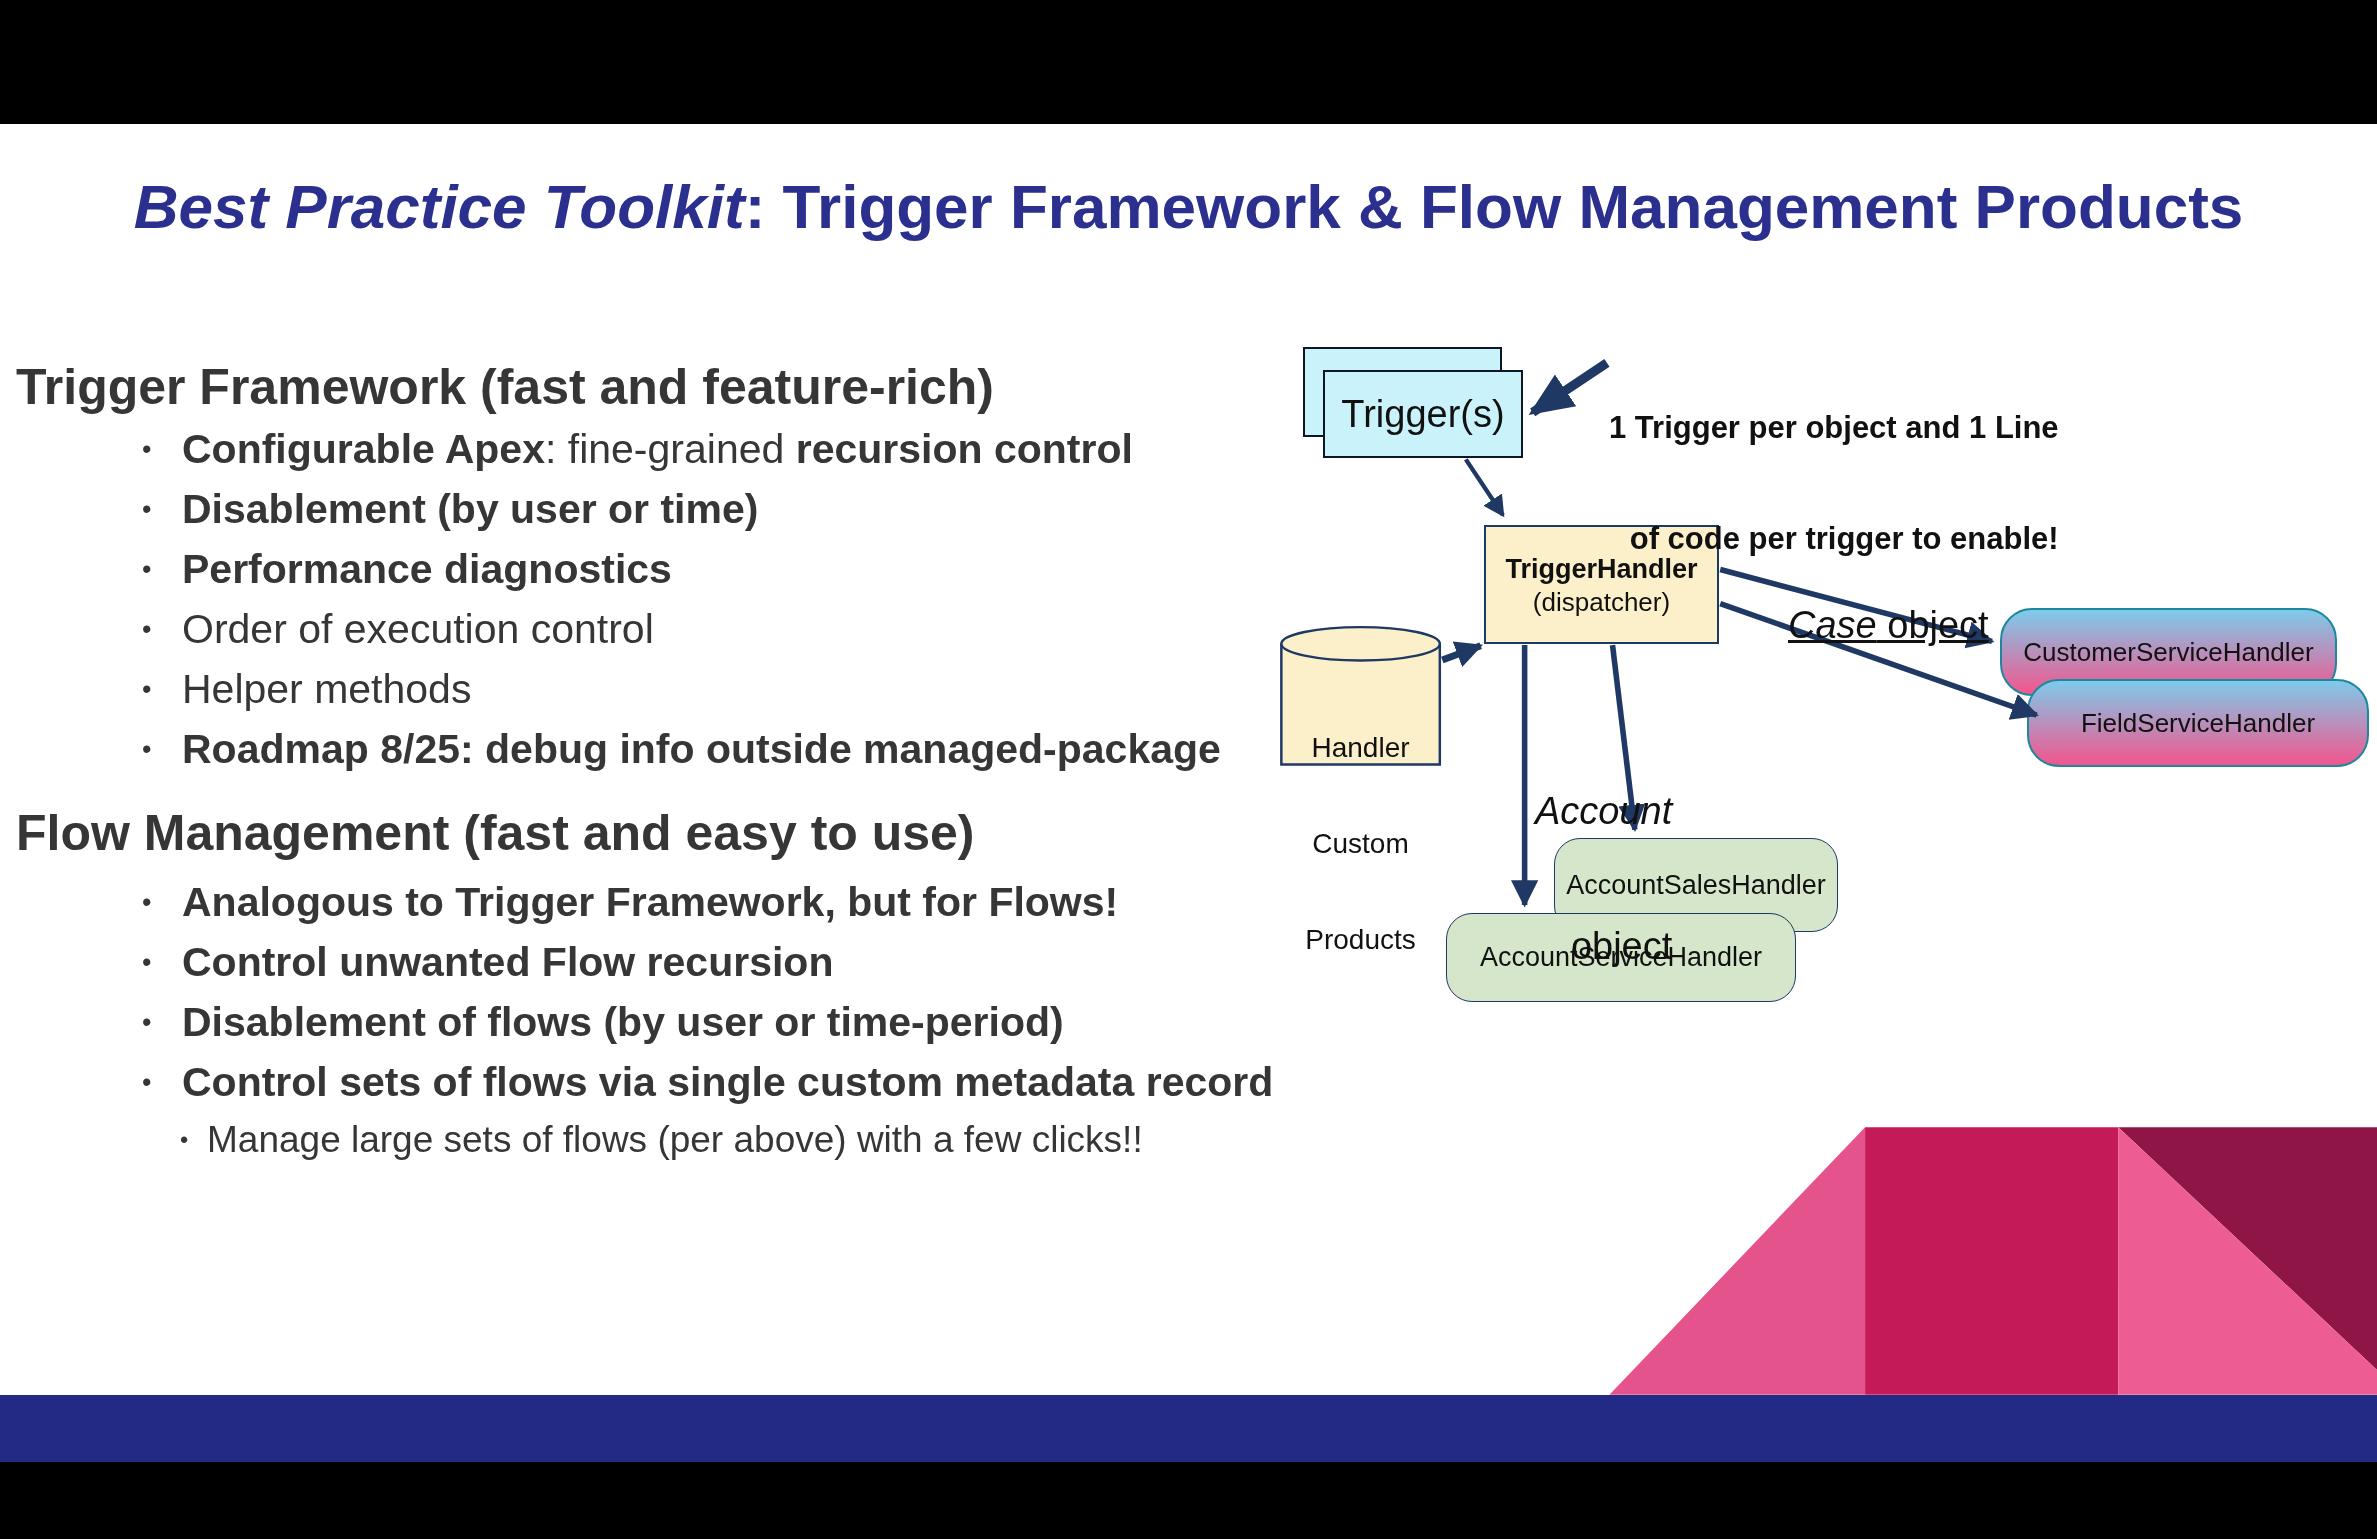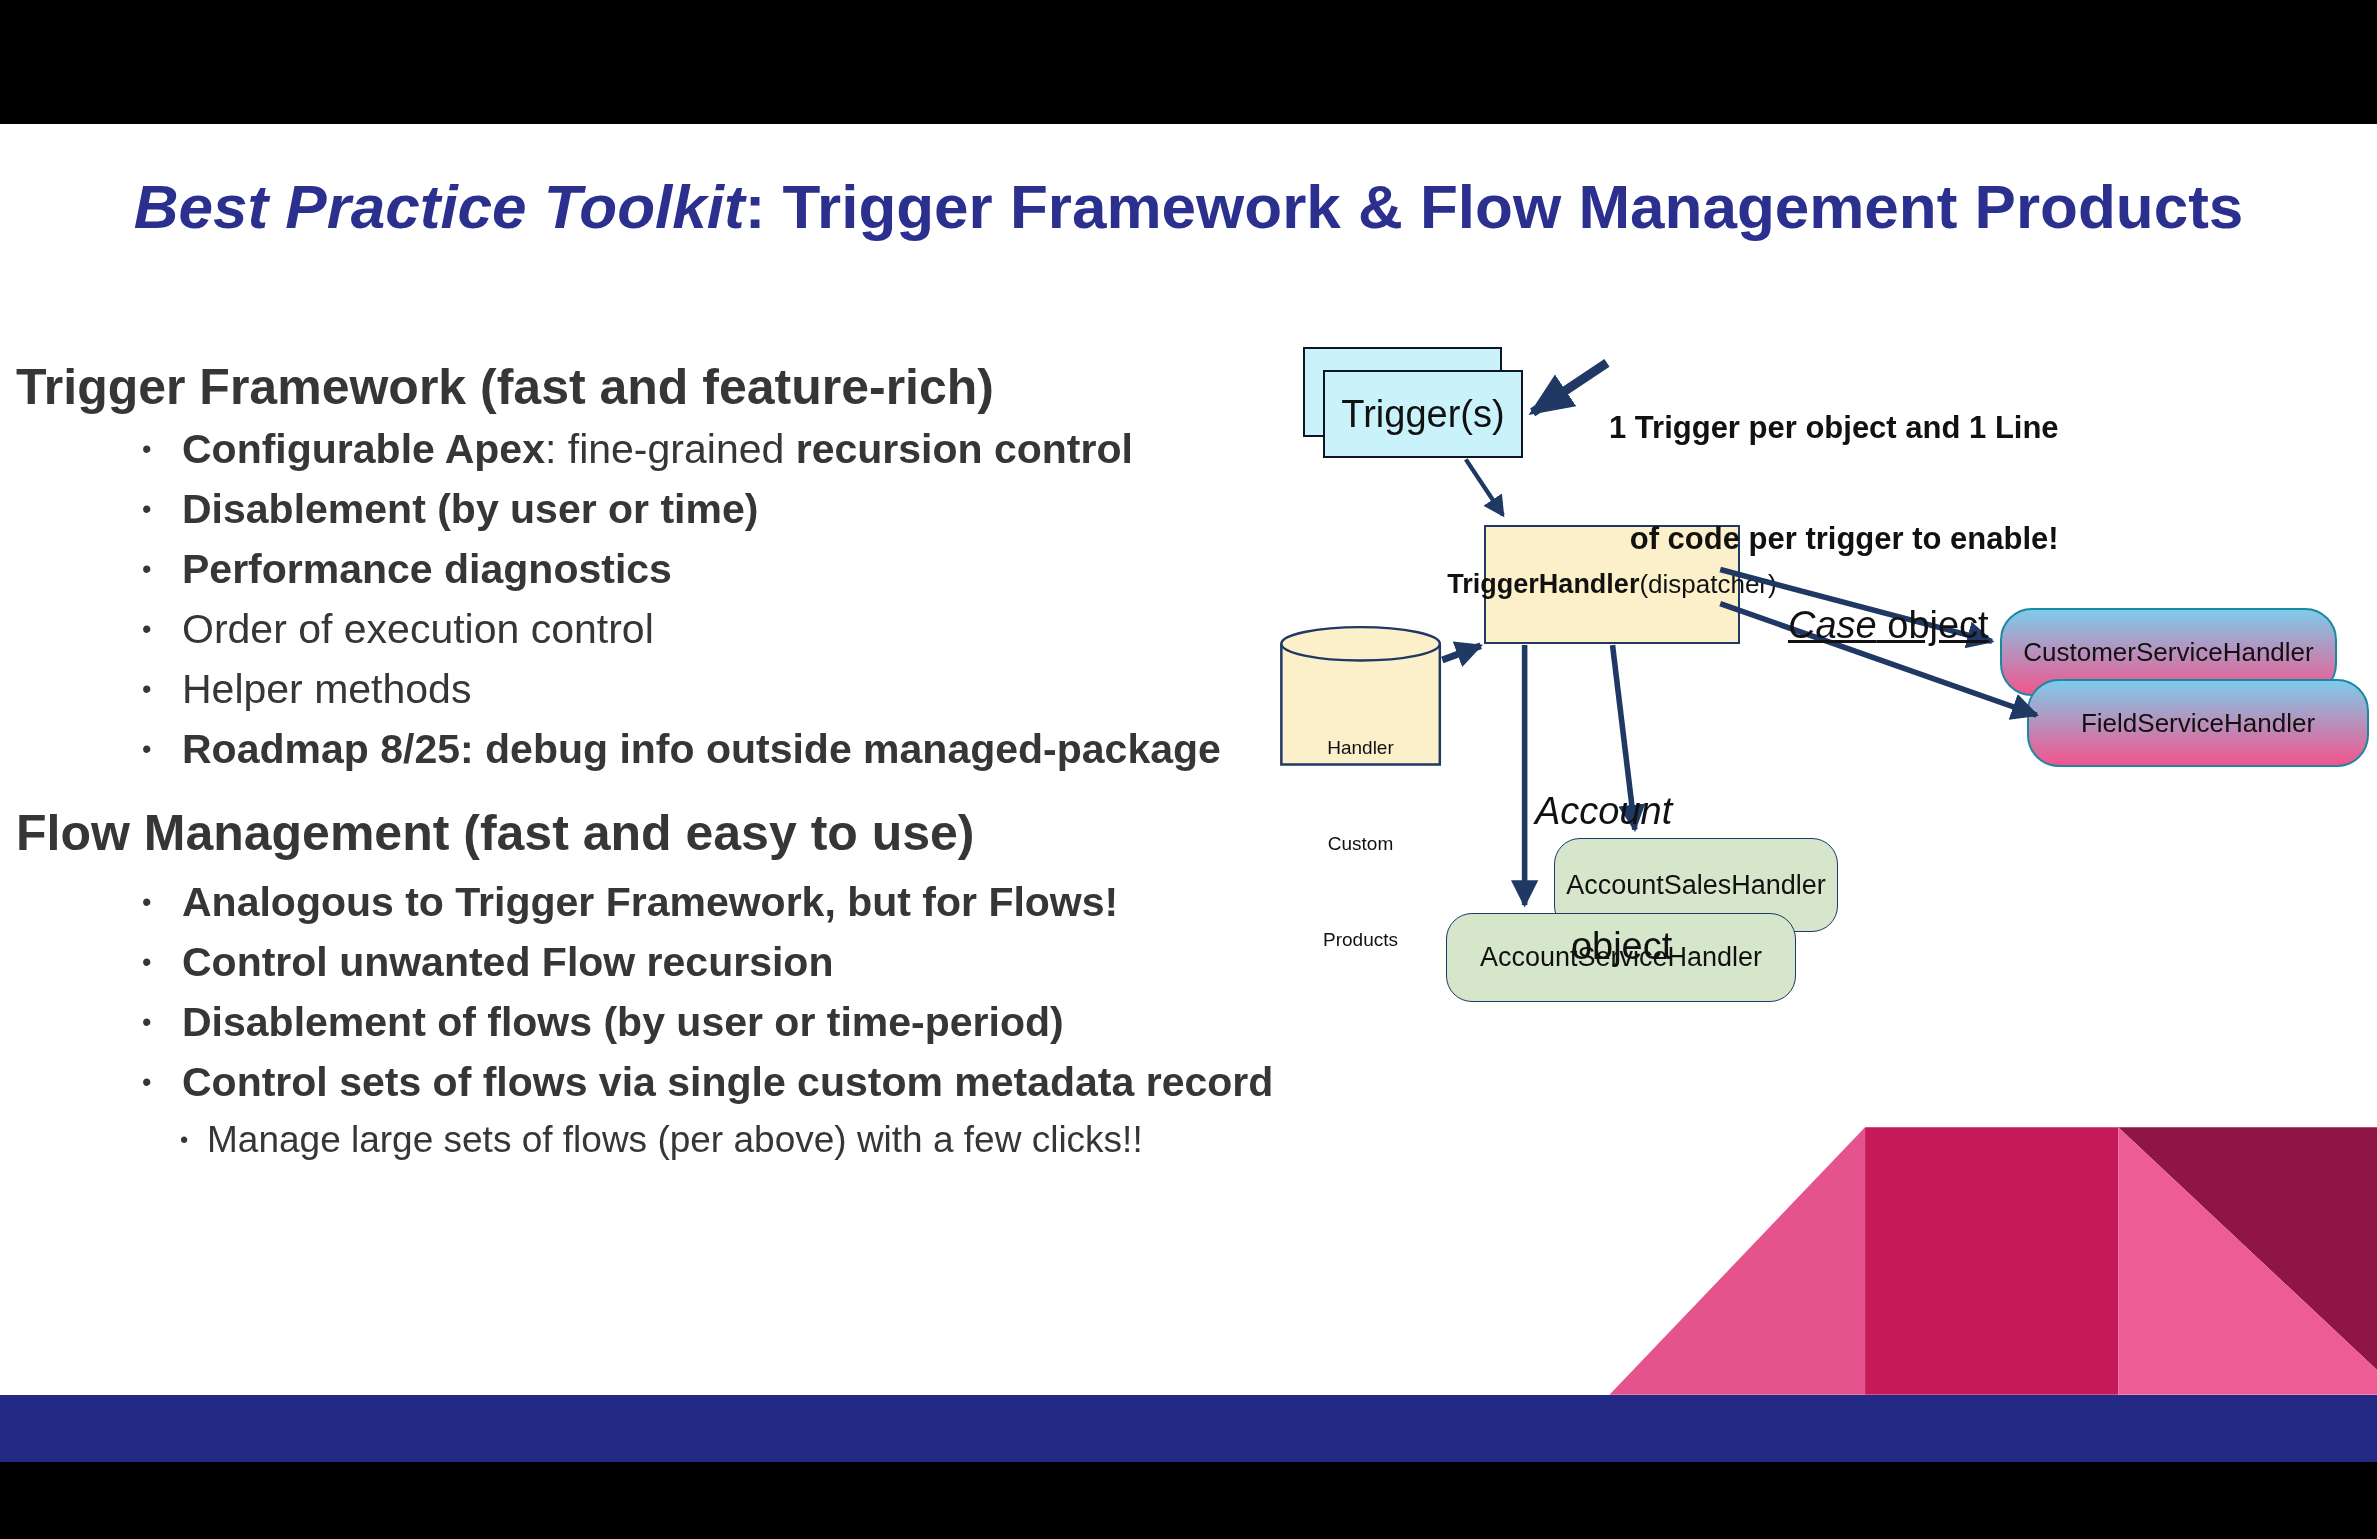--- a/index.html
+++ b/index.html
@@ -23,35 +23,35 @@
   ul.blist li .dot{width:40px;font-size:27px;flex:0 0 auto;}
   ul.blist li.lvl2{margin-left:38px;font-size:37px;height:56px;}
   ul.blist li.lvl2 .dot{width:27px;font-size:23.5px;}
   .b{font-weight:bold;}
 
   
   .dbox{position:absolute;box-sizing:border-box;display:flex;align-items:center;justify-content:center;
         text-align:center;color:#111;z-index:1;}
   .cyan-back{left:1303px;top:223px;width:199px;height:90px;background:var(--cyanFill);border:2.5px solid var(--cyanBorder);}
   .cyan-front{left:1323px;top:246px;width:200px;height:88px;background:var(--cyanFill);border:2.5px solid var(--cyanBorder);font-size:38px;}
-  .handler{left:1484px;top:401px;width:256px;height:119px;background:var(--yellowFill);border:2.5px solid var(--navy);flex-direction:row;}
+  .handler{left:1484px;top:401px;width:235px;height:119px;background:var(--yellowFill);border:2.5px solid var(--navy);flex-direction:column;}
   .handler .l1{font-size:27px;font-weight:bold;line-height:35px;}
   .handler .l2{font-size:26px;line-height:31px;}
   .gbox{background:var(--greenFill);border:1.9px solid var(--navy);border-radius:26px;font-size:27px;}
   .sales{left:1554px;top:714px;width:284px;height:94px;}
   .service{left:1446px;top:789px;width:350px;height:89px;}
   .gradbox{background:linear-gradient(to bottom,var(--gradTop),var(--gradBottom));
            border:2.5px solid var(--teal);border-radius:32px;font-size:26px;text-align:center;}
   .customer{left:2000px;top:484px;width:337px;height:88px;}
   .field{left:2027px;top:555px;width:342px;height:88px;}
 
   
   .dlabel{position:absolute;color:#111;z-index:3;white-space:pre;text-align:right;}
   .annot{left:1609px;top:211px;font-size:31px;font-weight:bold;line-height:37px;}
-  .cyl-label{left:1280px;top:544px;width:161px;text-align:center;font-size:19px;line-height:32px;}
+  .cyl-label{left:1280px;top:544px;width:161px;text-align:center;font-size:28px;line-height:32px;}
   .case-label{left:1788px;top:480px;font-size:38px;text-decoration:underline;}
   .account-label{left:1535px;top:575px;font-size:38px;line-height:45px;}
   .it{font-style:italic;}
 
   svg.overlay{position:absolute;left:0;top:0;z-index:2;}
   .arrow{stroke:var(--navy);fill:none;}
   marker path{fill:var(--navy);}
   .cyl{fill:var(--yellowFill);stroke:var(--navy);stroke-width:4px;}
 
   .bluebar{position:absolute;left:0;top:1395px;width:2377px;height:67px;background:var(--barNavy);z-index:1;}

